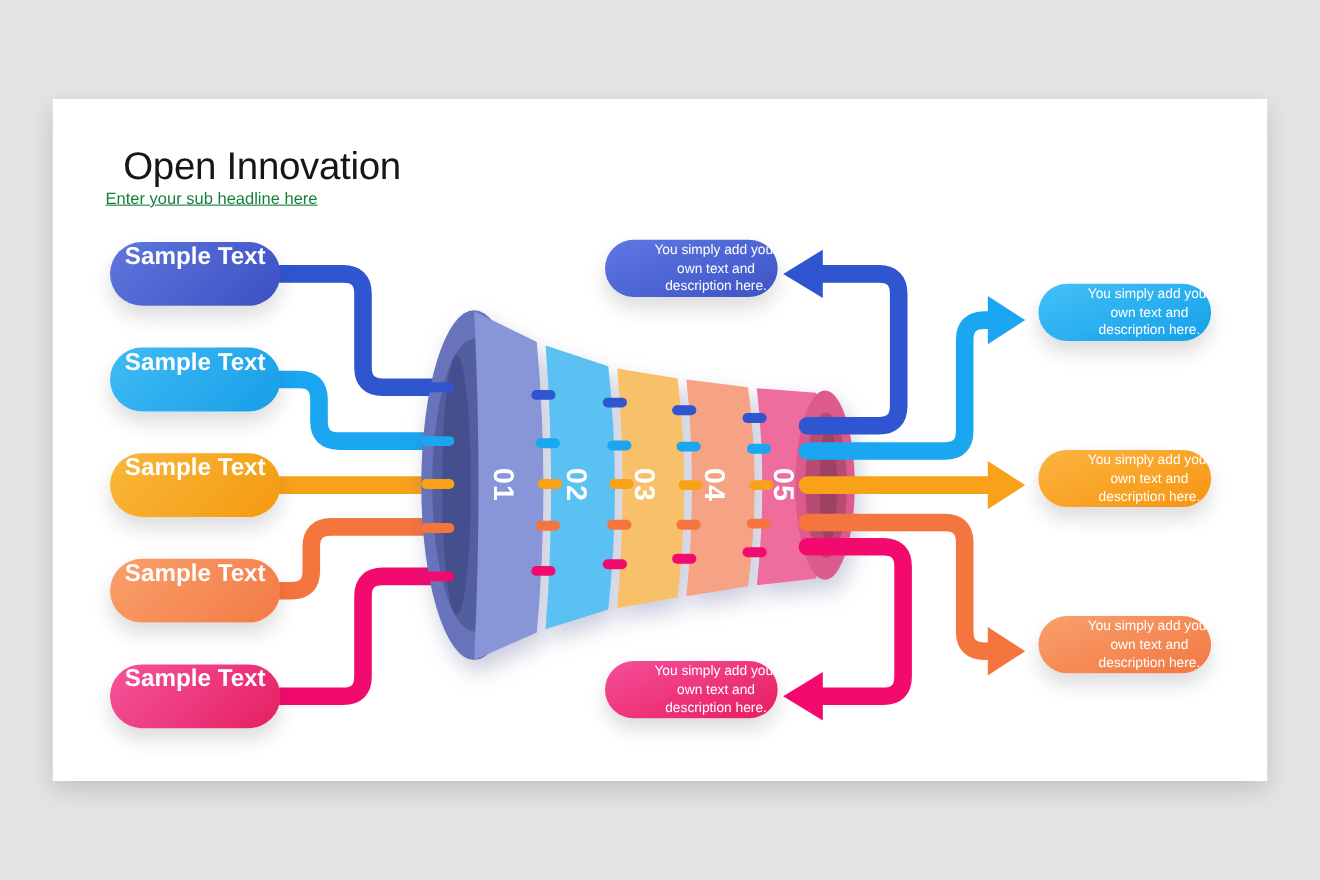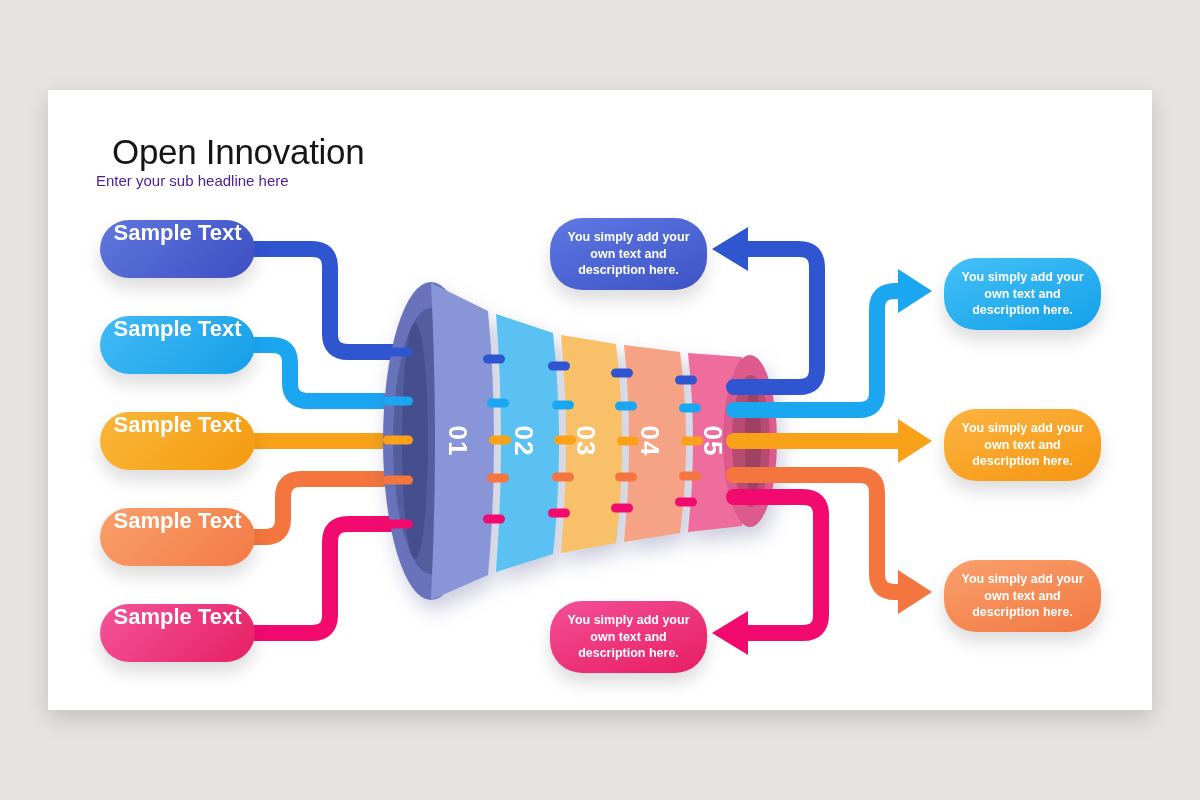--- a/index.html
+++ b/index.html
@@ -14,38 +14,38 @@
     position:absolute;left:48px;top:90px;width:1104px;height:620px;
     background:#ffffff;
     box-shadow:0 8px 22px rgba(0,0,0,0.16);
   }
   .title{
     position:absolute;left:96px;top:116px;margin:16px;
     font-size:35px;font-weight:500;color:#161616;letter-spacing:-0.3px;
   }
   .subtitle{
     position:absolute;left:96px;top:172px;margin:0;
-    font-size:15px;font-weight:400;color:#4c1d95;
+    font-size:15px;font-weight:400;color:#15803d;text-decoration:underline;
   }
   .diagram-svg{position:absolute;left:0;top:0;width:1200px;height:800px;}
   .pill{
     position:absolute;width:155px;height:58px;border-radius:29px;
     display:flex;align-items:flex-start;justify-content:center;
     color:#fff;font-size:22px;font-weight:700;
     box-shadow:0 10px 18px rgba(0,0,0,0.14);
   }
   .pill1{left:100px;top:220px;background:linear-gradient(135deg,#5e77dd,#3d4fc3);}
   .pill2{left:100px;top:316px;background:linear-gradient(135deg,#41bbf5,#169ee8);}
   .pill3{left:100px;top:412px;background:linear-gradient(135deg,#f9b73a,#f49a0f);}
   .pill4{left:100px;top:508px;background:linear-gradient(135deg,#f9a06b,#f37a45);}
   .pill5{left:100px;top:604px;background:linear-gradient(135deg,#f4549b,#e71f62);}
   .callout{
-    position:absolute;width:157px;height:72px;border-radius:32px;
-    display:flex;align-items:center;justify-content:center;text-align:center;
-    color:#fff;font-size:12.5px;font-weight:700;line-height:1.32;
+    position:absolute;width:157px;height:52px;border-radius:32px;
+    display:flex;align-items:center;justify-content:flex-end;text-align:center;
+    color:#fff;font-size:12.5px;font-weight:400;line-height:1.32;
     white-space:pre-line;
     box-shadow:0 10px 18px rgba(0,0,0,0.14);
   }
   .co-blue  {left:550px;top:218px;background:linear-gradient(160deg,#5e78e4,#3e53c5);}
   .co-cyan  {left:944px;top:258px;background:linear-gradient(160deg,#45c0f7,#12a0e9);}
   .co-orange{left:944px;top:409px;background:linear-gradient(160deg,#fcb440,#f69511);}
   .co-salmon{left:944px;top:560px;background:linear-gradient(160deg,#f9a06c,#f27742);}
   .co-pink  {left:550px;top:601px;background:linear-gradient(160deg,#f44f98,#e81d61);}
   .seg-num{
     font-family:"Liberation Sans", sans-serif;

